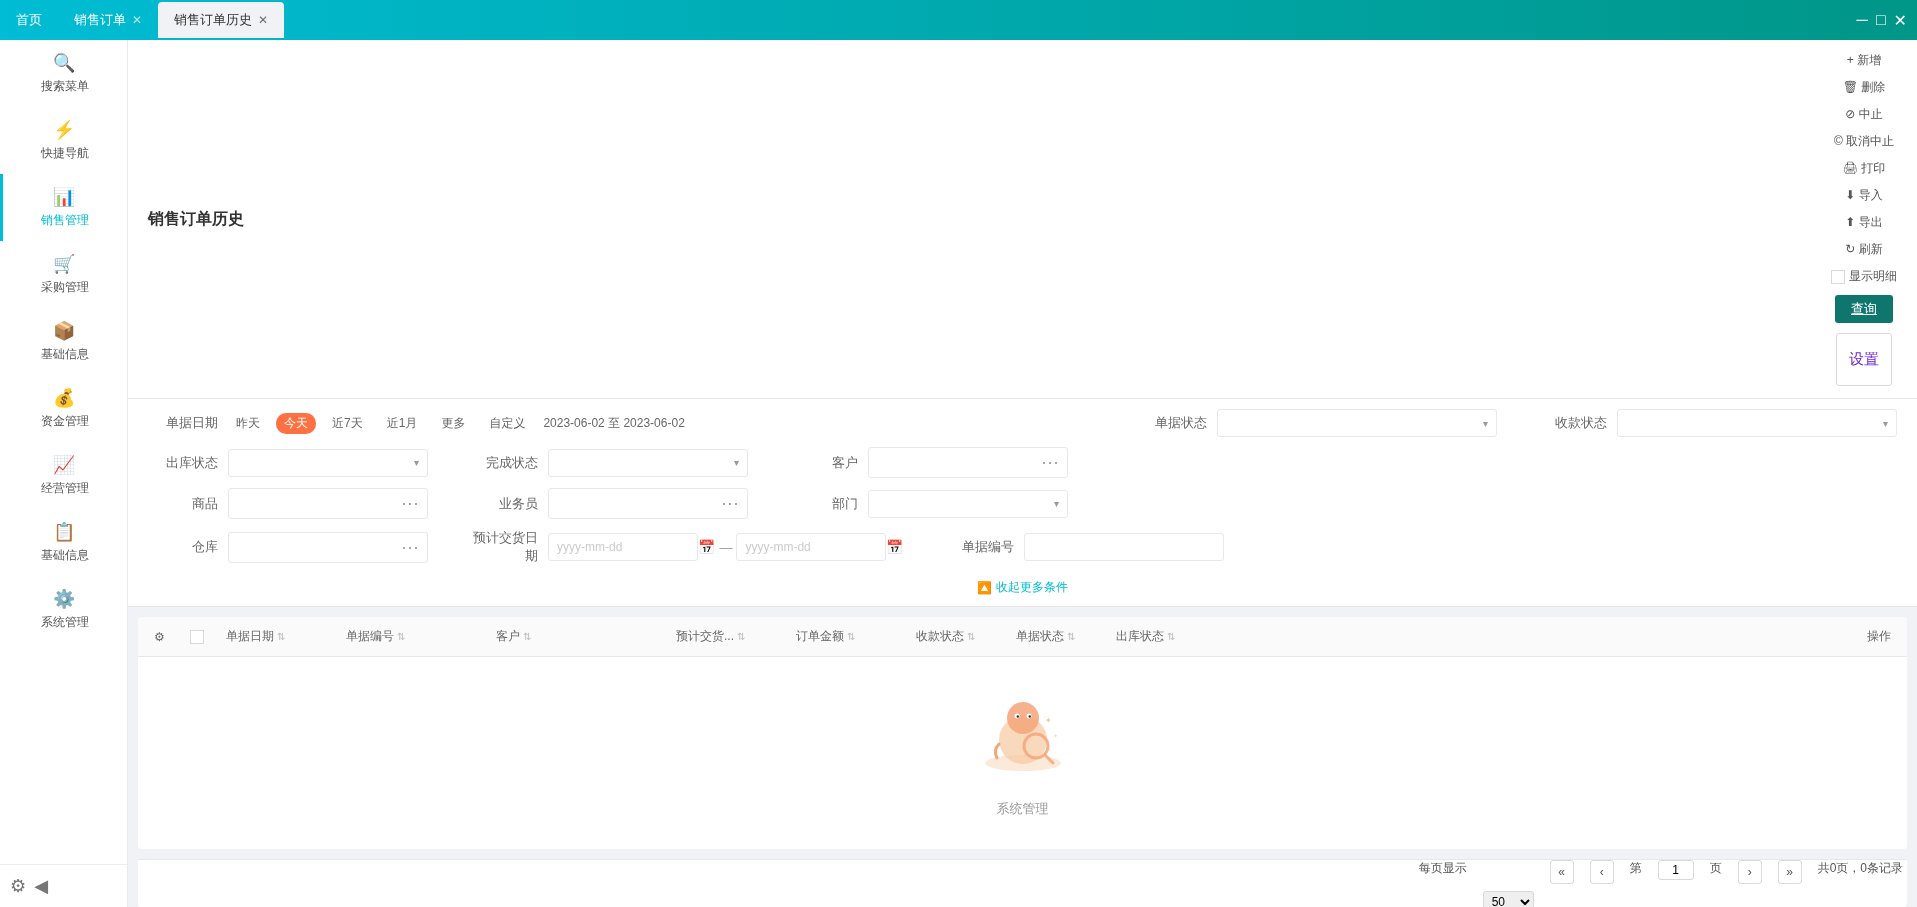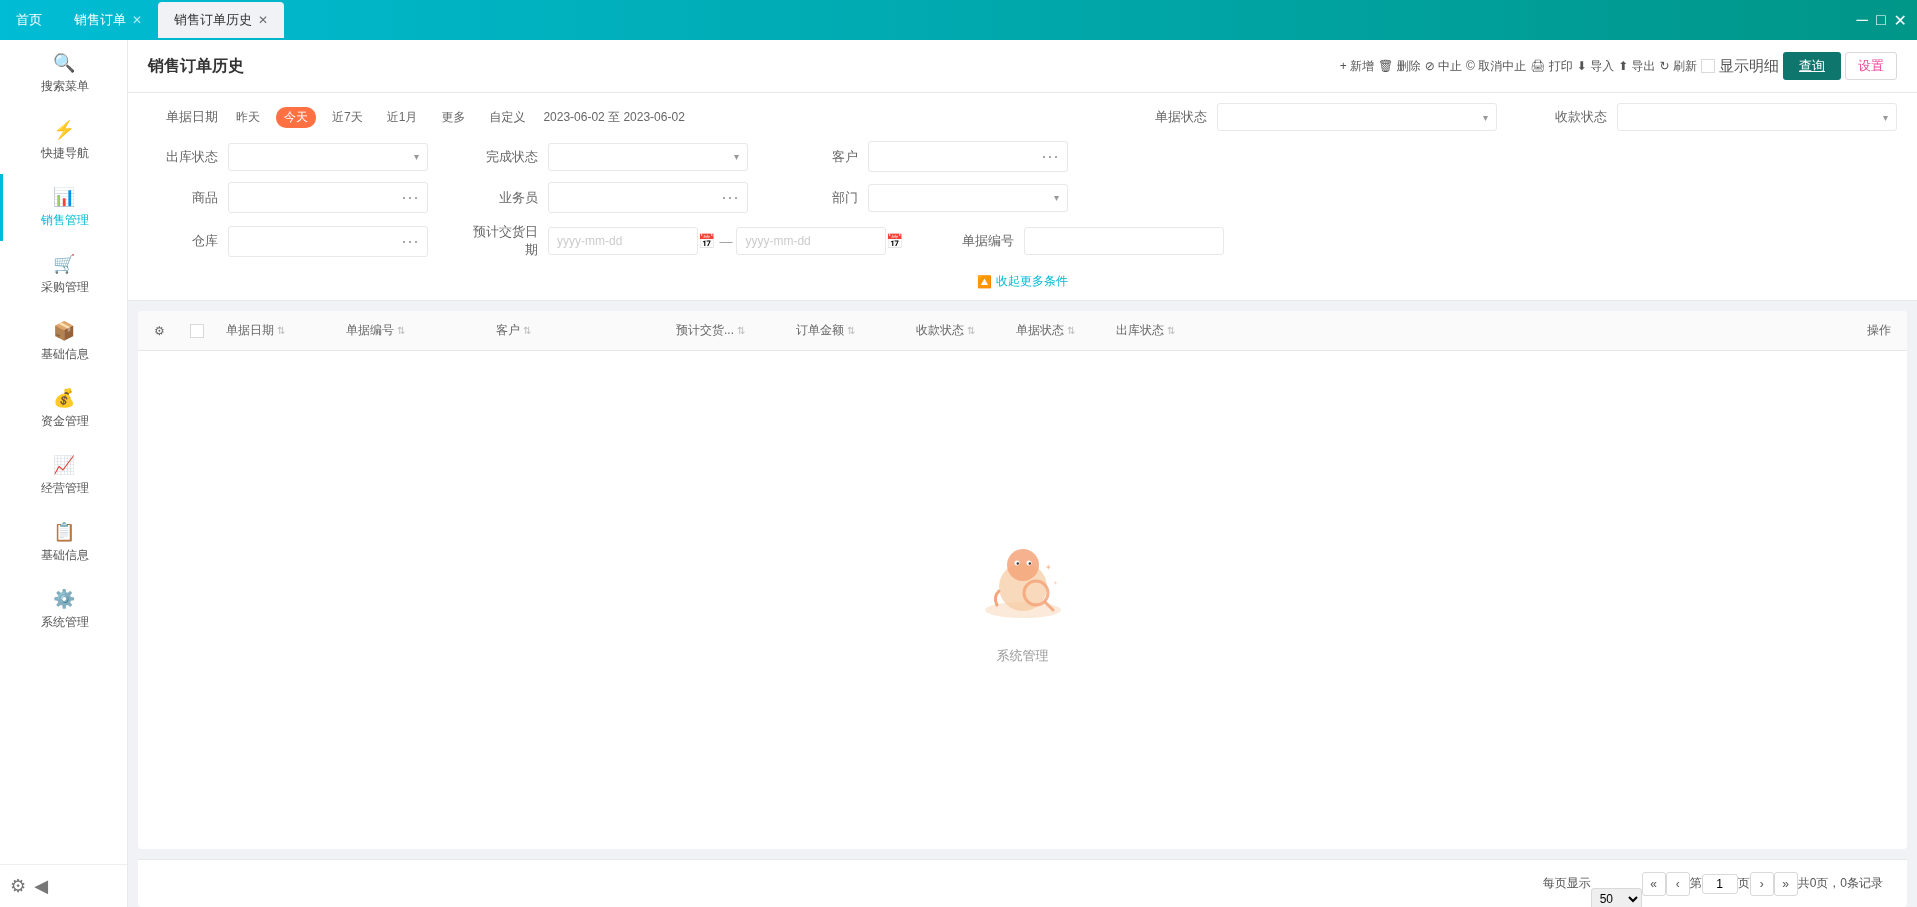--- a/index.html
+++ b/index.html
@@ -100,22 +100,23 @@
       display: flex;
       align-items: center;
       justify-content: space-between;
       border-bottom: 1px solid #e8e8e8;
       flex-shrink: 0;
     }
     .page-title { font-size: 16px; font-weight: bold; color: #333; padding-bottom: 12px; }
     .toolbar {
       display: flex;
       align-items: center;
-      gap: 4px;
+      gap: 10px;
       padding-bottom: 12px;
+      flex-direction: column;
     }
     .toolbar-btn {
       display: flex;
       align-items: center;
       gap: 3px;
       font-size: 12px;
       cursor: pointer;
       color: #555;
       white-space: nowrap;
     }
@@ -124,28 +125,28 @@
       color: white;
       border: none;
       padding: 5px 16px;
       border-radius: 3px;
       cursor: pointer;
       font-size: 13px;
       text-decoration: underline;
     }
     .btn-setting {
       background: white;
-      color: #ec4899;
+      color: #6d28d9;
       border: 1px solid #d9d9d9;
-      padding: 4px 12px;
-      border-radius: 3px;
-      cursor: pointer;
-      font-size: 13px;
-    }
-    .show-detail { display: flex; align-items: center; gap: 4px; font-size: 15px; color: #555; }
+      padding: 16px 12px;
+      border-radius: 3px;
+      cursor: pointer;
+      font-size: 15px;
+    }
+    .show-detail { display: flex; align-items: center; gap: 4px; font-size: 12px; color: #555; }
     .checkbox-display { width: 14px; height: 14px; border: 1px solid #d9d9d9; background: white; display: inline-block; }
 
     
     .filter-area {
       background: white;
       padding: 10px 20px;
       flex-shrink: 0;
       border-bottom: 1px solid #e8e8e8;
     }
     .filter-row {
@@ -278,24 +279,24 @@
       gap: 12px;
     }
     .empty-text { color: #999; font-size: 13px; }
 
     
     .pagination {
       height: 48px;
       background: white;
       border-top: 1px solid #e8e8e8;
       display: flex;
-      align-items: center;
+      align-items: flex-start;
       justify-content: flex-end;
-      padding: 0 24px;
-      gap: 0;
+      padding: 0 4px;
+      gap: 16px;
       font-size: 12px;
       color: #555;
       flex-shrink: 0;
       margin: 0 10px;
       border-radius: 0 0 4px 4px;
     }
     .page-size-select {
       border: 1px solid #d9d9d9;
       border-radius: 3px;
       padding: 2px 4px;

